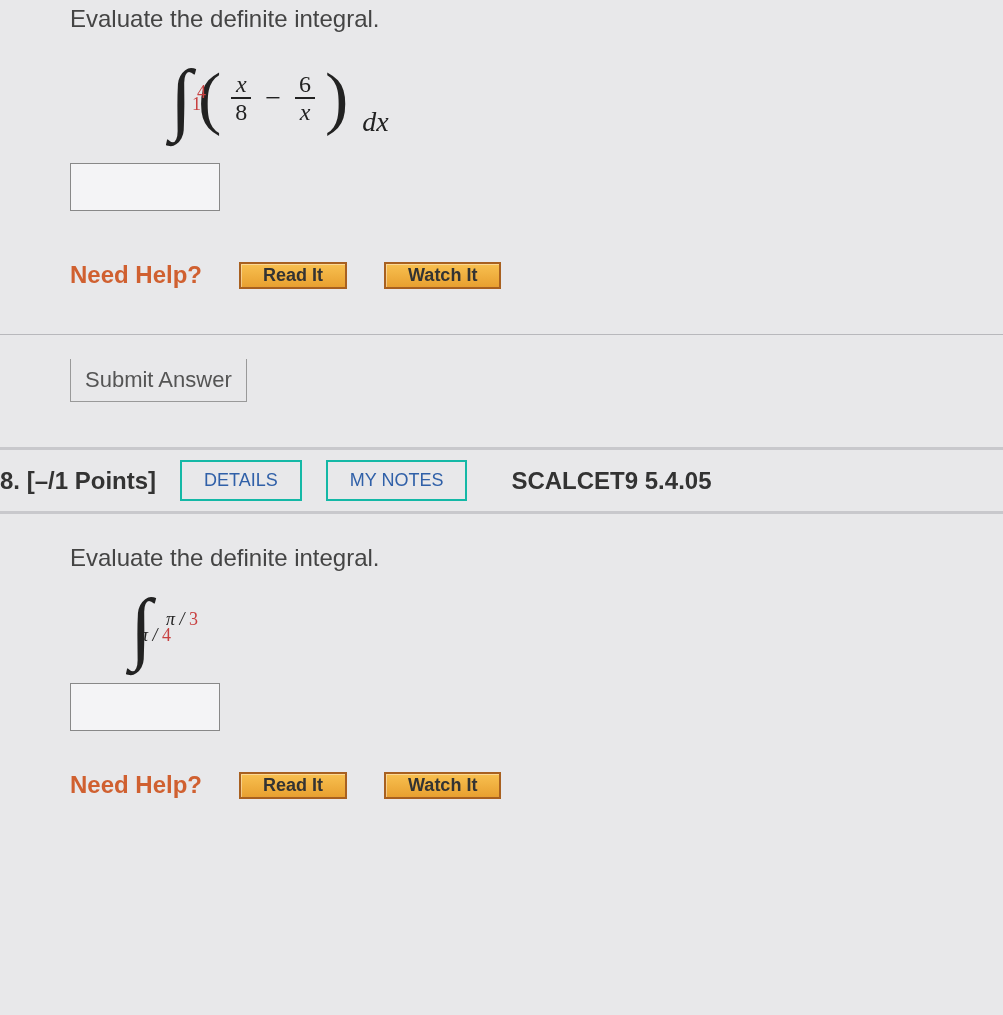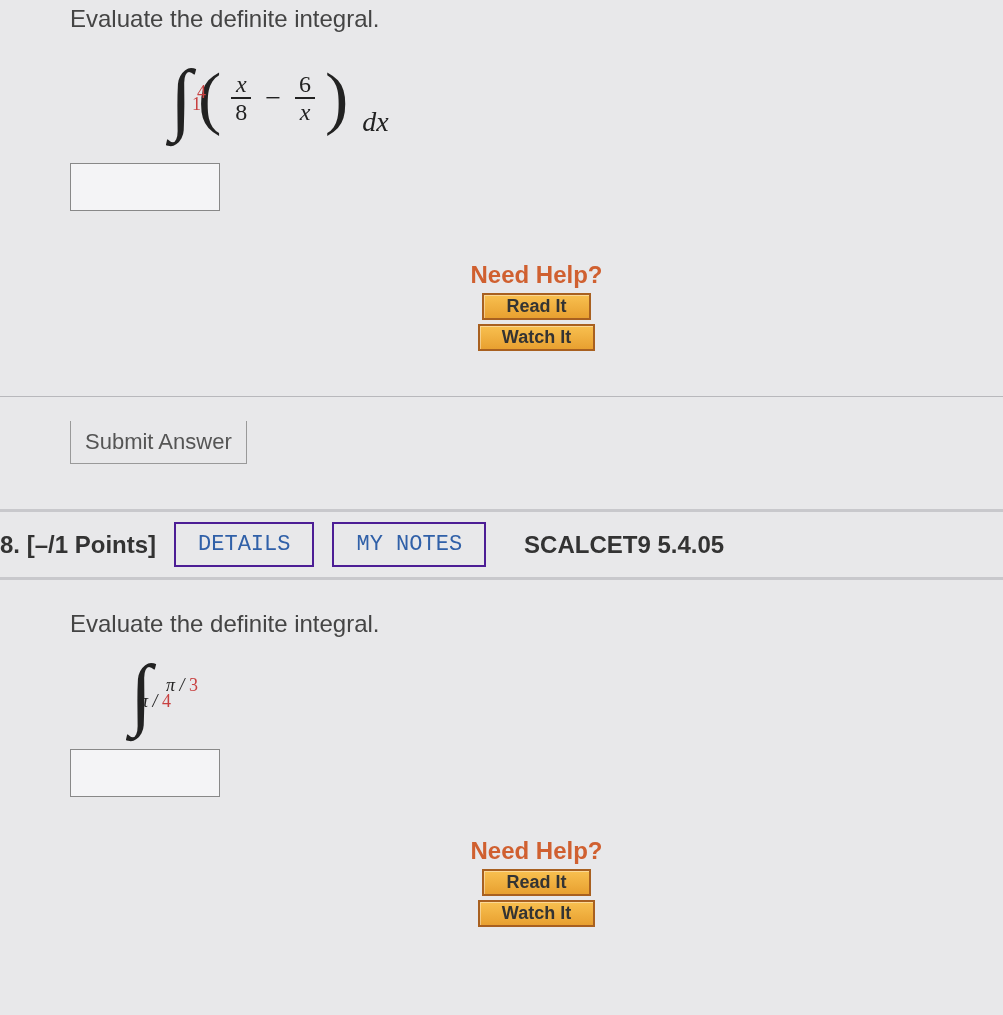--- a/index.html
+++ b/index.html
@@ -96,23 +96,22 @@
   .answer-box {
     width: 150px;
     height: 48px;
     border: 1.5px solid #888;
     background: #f4f4f6;
     margin: 15px 0 50px 0;
   }
   .need-help-row {
     display: flex;
     align-items: center;
-    gap: 4px;
+    gap: 37px;
     margin-bottom: 45px;
-    flex-direction: column;
   }
   .need-help-label {
     font-size: 24px;
     font-weight: bold;
     color: #d06030;
   }
   .help-btn {
     background: linear-gradient(#f8c050, #e8a030);
     border: 2px solid #a86020;
     padding: 1px 22px;
@@ -135,37 +134,36 @@
     padding: 8px 14px;
     font-size: 22px;
     color: #555;
     cursor: pointer;
     margin-top: 24px;
   }
   .divider { height: 45px; }
   .question-header {
     display: flex;
     align-items: center;
-    gap: 18px;
+    gap: 24px;
     padding: 10px 0 10px 0;
     border-bottom: 3px solid #c8c8cc;
     font-size: 24px;
   }
   .qnum {
     font-weight: bold;
     color: #333;
   }
   .header-btn {
-    border: 2px solid #4c1d95;
+    border: 2px solid #14b8a6;
     color: #3060a8;
     background: transparent;
     padding: 8px 22px;
-    font-size: 22px;
+    font-size: 18px;
     cursor: pointer;
-    font-family: Liberation Mono, monospace;
   }
   .source-label {
     font-size: 24px;
     font-weight: bold;
     color: #333;
     margin-left: 20px;
   }
   .q2 .math-wrap { margin-left: 60px; }
   .q2 .integral-sign { margin-right: 30px; }
   .func { font-style: normal; }

